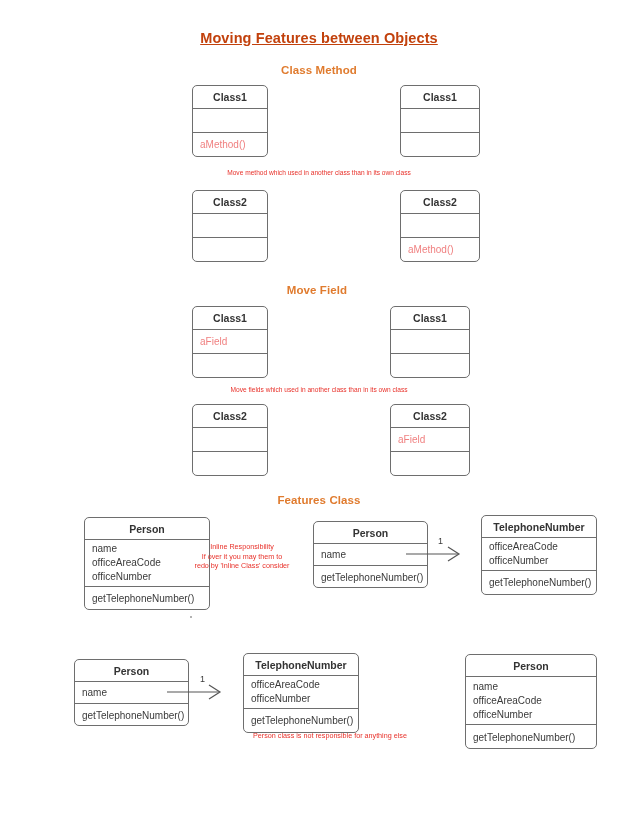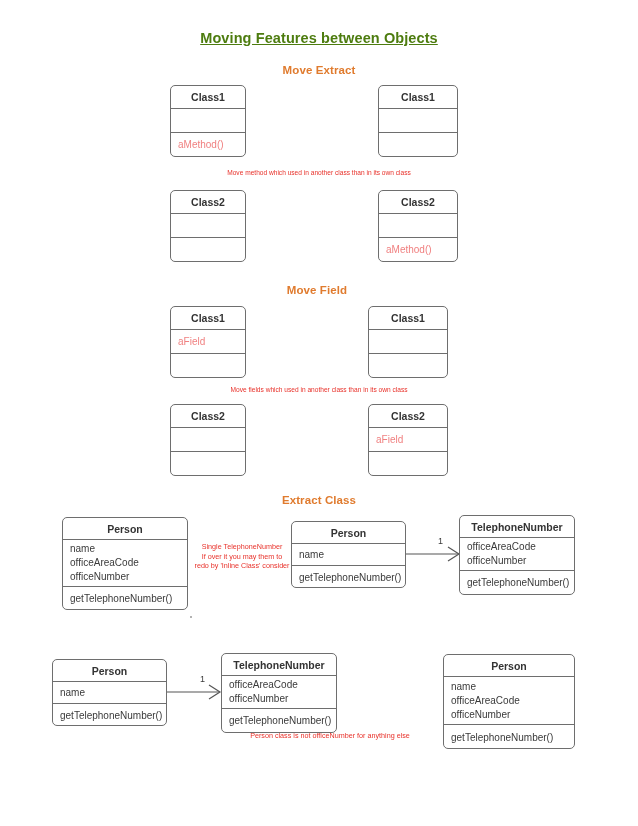--- a/index.html
+++ b/index.html
@@ -7,33 +7,33 @@
     width:638px;height:826px;background:#ffffff;
     font-family:"Liberation Sans", sans-serif;
     position:relative;overflow:hidden;
     -webkit-font-smoothing:antialiased;
   }
   .page{position:absolute;inset:0;}
 
   
   .main-title{
     position:absolute;left:0;right:0;top:30px;
-    text-align:center;color:#4d7c0f;font-size:14.5px;font-weight:bold;
+    text-align:center;color:#c2410c;font-size:14.5px;font-weight:bold;
     text-decoration:underline;letter-spacing:.1px;
   }
   .section-title{
     position:absolute;text-align:center;color:#e07b2e;
     font-size:11.5px;font-weight:bold;letter-spacing:.1px;
   }
 
   
   .uml{
     position:absolute;box-sizing:border-box;
     border:1px solid #6e6e6e;border-radius:5px;
-    background:#ffffff;overflow:hidden;
+    background:#ffffff;overflow:hidden;margin-left:22px;
   }
   .uml .row{
     box-sizing:border-box;border-bottom:1px solid #6e6e6e;
     display:flex;align-items:center;
   }
   .uml .row:last-child{border-bottom:none;}
   .uml .name{
     justify-content:center;font-weight:bold;font-size:10.5px;color:#333333;
   }
   .uml .attrs,.uml .ops{
@@ -62,21 +62,21 @@
     position:absolute;width:2px;height:2px;background:#9a9a9a;border-radius:50%;
   }
 </style>
 </head>
 <body>
 
 <div class="page">
 
   <div class="main-title">Moving Features between Objects</div>
 
-  <div class="section-title" style="left:0;right:0;top:64px;">Move Extract</div>
+  <div class="section-title" style="left:0;right:0;top:64px;">Class Method</div>
 
   <div class="uml" style="left:170px;top:85px;width:76px;height:72px;">
     <div class="row name" style="height:23px;">Class1</div>
     <div class="row" style="height:24px;">
       <span class="attrs empty"></span>
     </div>
     <div class="row" style="height:24px;">
       <span class="ops hl">aMethod()</span>
     </div>
   </div>
@@ -150,38 +150,38 @@
   <div class="uml" style="left:368px;top:404px;width:80px;height:72px;">
     <div class="row name" style="height:23px;">Class2</div>
     <div class="row" style="height:24px;">
       <span class="attrs hl">aField</span>
     </div>
     <div class="row" style="height:24px;">
       <span class="ops empty"></span>
     </div>
   </div>
 
-  <div class="section-title" style="left:0;right:0;top:494px;">Extract Class</div>
+  <div class="section-title" style="left:0;right:0;top:494px;">Features Class</div>
 
   <div class="uml" style="left:62px;top:517px;width:126px;height:93px;">
     <div class="row name" style="height:22px;">Person</div>
     <div class="row" style="height:47px;">
       <span class="attrs" style="white-space:pre-line;">name
 officeAreaCode
 officeNumber</span>
     </div>
     <div class="row" style="height:24px;">
       <span class="ops">getTelephoneNumber()</span>
     </div>
   </div>
 
   <div class="dot" style="left:190px;top:616px;"></div>
 
   <div class="note" style="left:178px;top:542px;width:128px;">
-    <div>Single TelephoneNumber</div>
+    <div>Inline Responsibility</div>
     <div>If over it you may them to</div>
     <div>redo by 'Inline Class' consider</div>
   </div>
 
   <div class="uml" style="left:291px;top:521px;width:115px;height:67px;">
     <div class="row name" style="height:22px;">Person</div>
     <div class="row" style="height:22px;">
       <span class="attrs">name</span>
     </div>
     <div class="row" style="height:23px;">
@@ -244,16 +244,16 @@
       <span class="attrs" style="white-space:pre-line;">name
 officeAreaCode
 officeNumber</span>
     </div>
     <div class="row" style="height:25px;">
       <span class="ops">getTelephoneNumber()</span>
     </div>
   </div>
 
   <div class="caption" style="left:205px;top:731px;width:250px;font-size:7.2px;line-height:9.5px;">
-    <div>Person class is not officeNumber for anything else</div>
+    <div>Person class is not responsible for anything else</div>
   </div>
 
 </div>
 
 </body></html>

